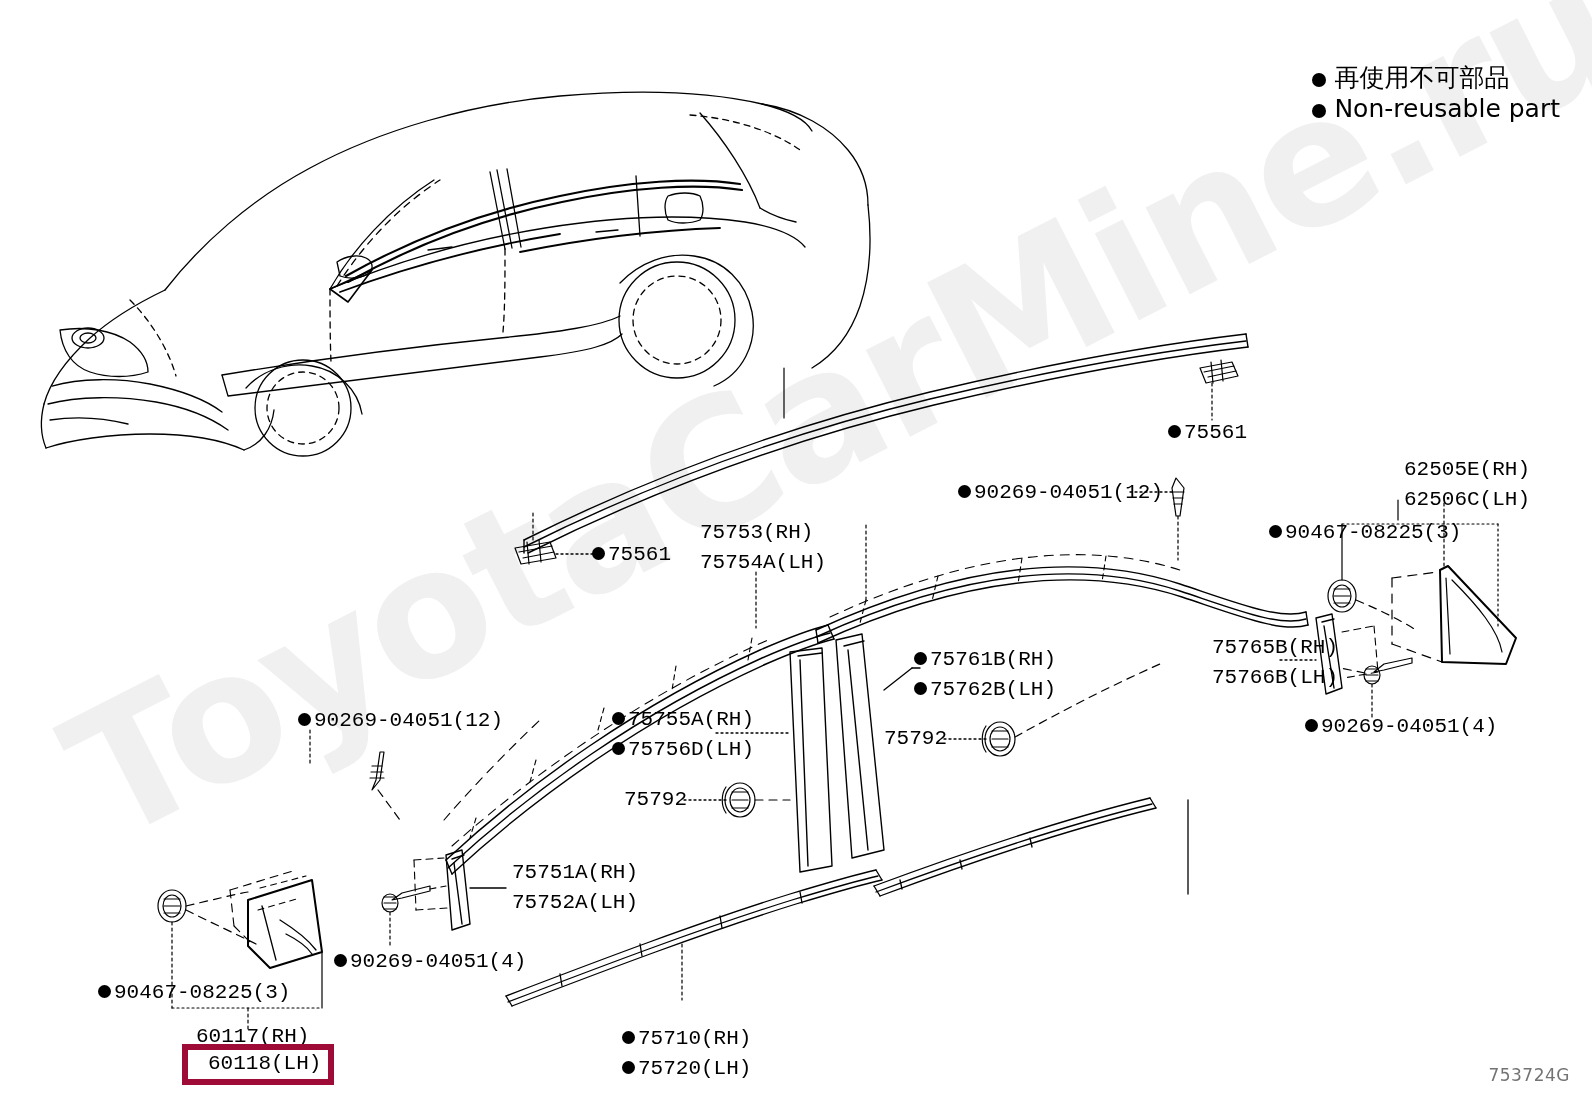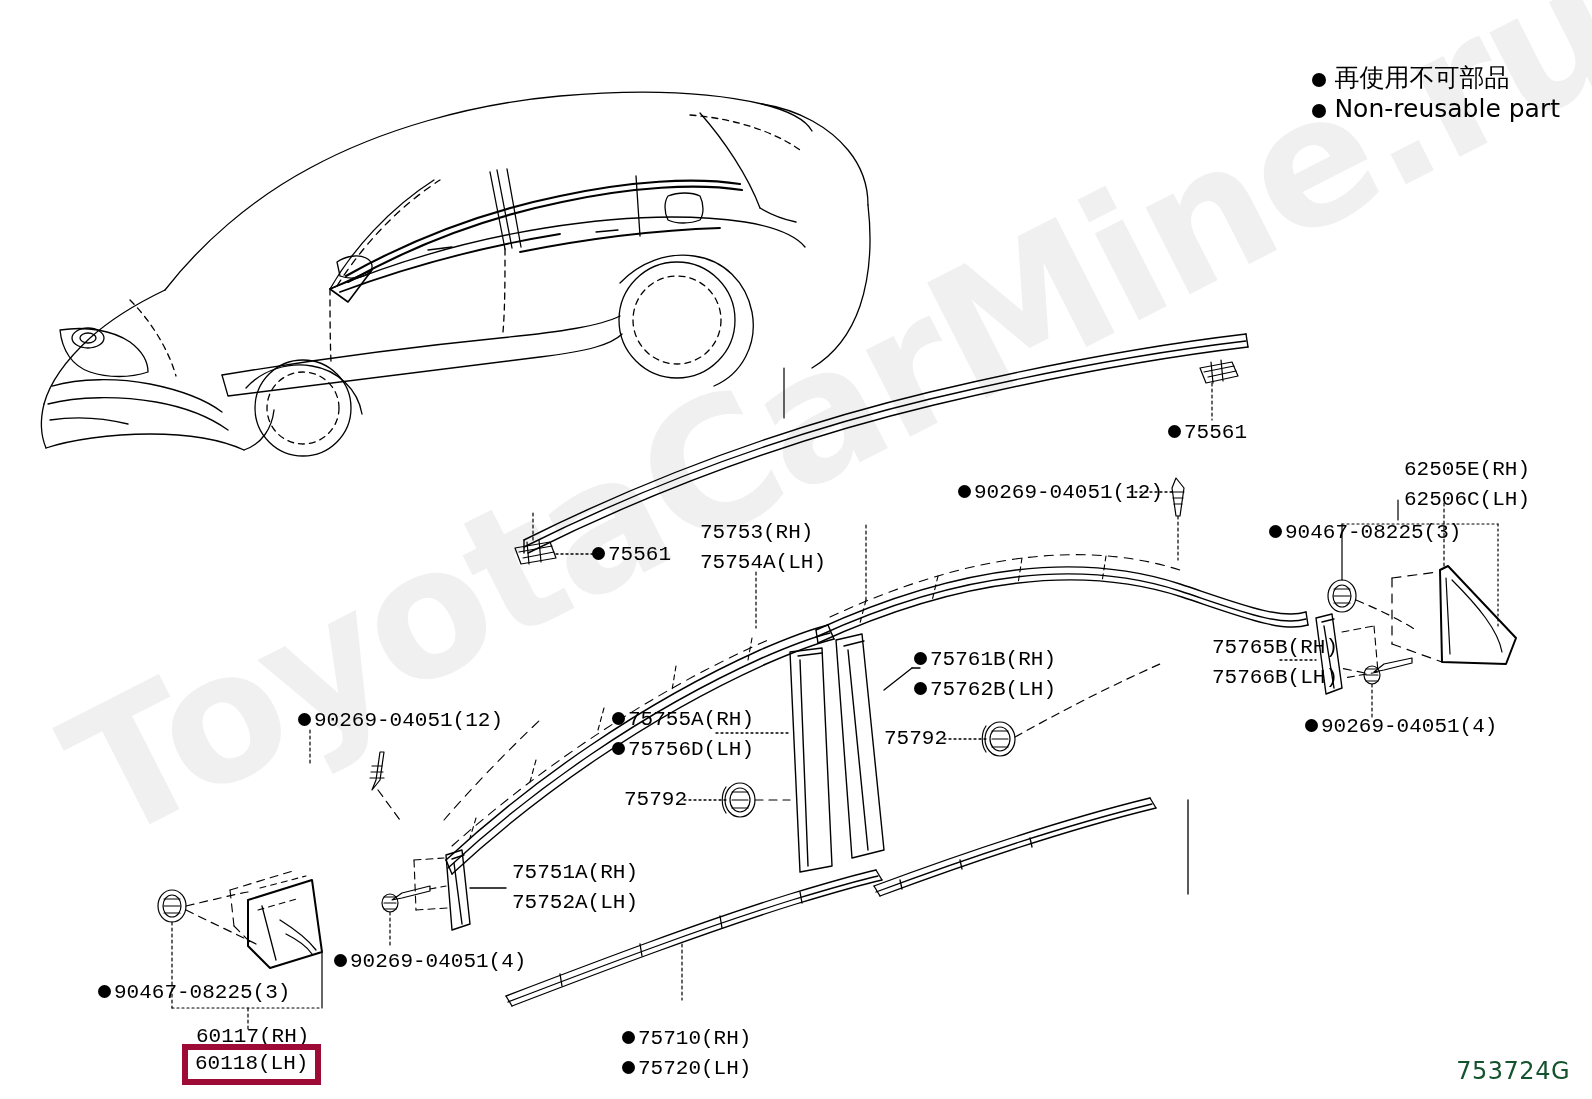--- a/index.html
+++ b/index.html
@@ -57,31 +57,31 @@
     font-family:"DejaVu Sans","Liberation Sans",sans-serif;
     font-size:25px;color:#000;line-height:31px;
   }
   #legend .bullet{width:14px;height:14px;margin-right:8px;vertical-align:-1px;}
   
   #hl-box{
     position:absolute;z-index:6;
     left:182px;top:1044px;
     border:6px solid #9e0b36;
     background:#ffffff;
-    padding:1px 7px 3px 7px;
+    padding:1px 7px 3px 20px;
     font-family:"Liberation Mono","DejaVu Sans Mono",monospace;
     font-size:21px;
     line-height:25px;
     color:#000;
   }
   
   #diag-id{
     position:absolute;right:22px;bottom:14px;z-index:5;
     font-family:"DejaVu Sans","Liberation Sans",sans-serif;
-    font-size:24px;color:#14532d;letter-spacing:0.5px;
+    font-size:17px;color:#737373;letter-spacing:0.5px;
   }
 </style>
 </head>
 <body>
 
 <div id="page">
 
   <div id="watermark">
     <span>ToyotaCarMine.ru</span>
   </div>

